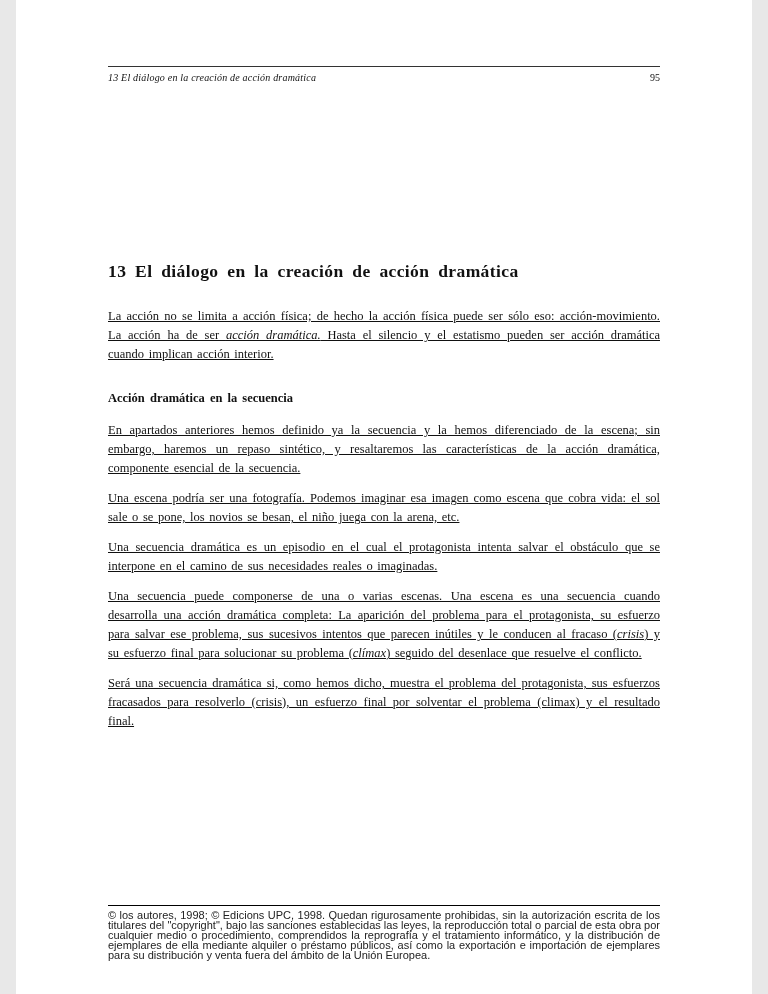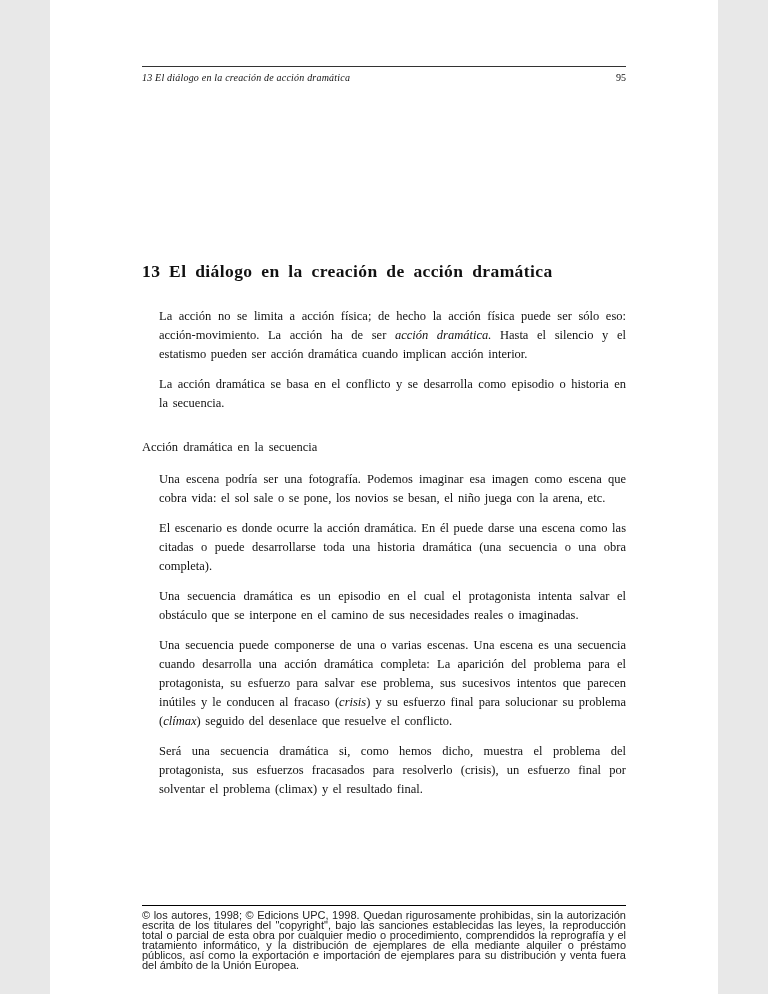--- a/index.html
+++ b/index.html
@@ -1,18 +1,18 @@
 <!DOCTYPE html>
 <html><head>
 <meta charset="utf-8">
 <style>
   html, body { margin: 0; padding: 0; background: #e8e8e8; }
   .page {
     position: relative;
-    width: 668px;
+    width: 736px;
     height: 994px;
     margin: 0 auto;
     background: #ffffff;
     font-family: "Liberation Serif", serif;
     color: #111111;
     box-sizing: border-box;
     overflow: hidden;
   }
   .content {
     position: absolute;
@@ -37,23 +37,23 @@
     letter-spacing: 0.4px;
     word-spacing: 4px;
   }
   .body-blocks {
     margin-top: 25px;
     font-size: 12.5px;
     line-height: 19px;
     text-align: justify;
     word-spacing: 1.5px;
   }
-  .body-paragraph { margin: 0 0 11px 17px; }
+  .body-paragraph { margin: 0 0 11px 0; text-decoration: underline; }
   .section-heading {
-    font-weight: normal;
+    font-weight: bold;
     margin: 25px 0 13px 0;
     text-align: left;
     word-spacing: 2px;
   }
   .italic { font-style: italic; }
   .footer {
     position: absolute;
     left: 92px;
     right: 92px;
     top: 905px;
@@ -78,24 +78,23 @@
   <div class="content">
     <div class="running-header">
       <span class="running-title">13 El diálogo en la creación de acción dramática</span>
       <span class="page-number">95</span>
     </div>
 
     <h1 class="chapter-title">13 El diálogo en la creación de acción dramática</h1>
 
     <div class="body-blocks" id="blocks">
         <p class="body-paragraph"><span>La acción no se limita a acción física; de hecho la acción física puede ser sólo eso: acción-movimiento. La acción ha de ser </span><span class="italic">acción dramática.</span><span> Hasta el silencio y el estatismo pueden ser acción dramática cuando implican acción interior.</span></p>
-        <p class="body-paragraph"><span>La acción dramática se basa en el conflicto y se desarrolla como episodio o historia en la secuencia.</span></p>
         <p class="section-heading">Acción dramática en la secuencia</p>
+        <p class="body-paragraph"><span>En apartados anteriores hemos definido ya la secuencia y la hemos diferenciado de la escena; sin embargo, haremos un repaso sintético, y resaltaremos las características de la acción dramática, componente esencial de la secuencia.</span></p>
         <p class="body-paragraph"><span>Una escena podría ser una fotografía. Podemos imaginar esa imagen como escena que cobra vida: el sol sale o se pone, los novios se besan, el niño juega con la arena, etc.</span></p>
-        <p class="body-paragraph"><span>El escenario es donde ocurre la acción dramática. En él puede darse una escena como las citadas o puede desarrollarse toda una historia dramática (una secuencia o una obra completa).</span></p>
         <p class="body-paragraph"><span>Una secuencia dramática es un episodio en el cual el protagonista intenta salvar el obstáculo que se interpone en el camino de sus necesidades reales o imaginadas.</span></p>
         <p class="body-paragraph"><span>Una secuencia puede componerse de una o varias escenas. Una escena es una secuencia cuando desarrolla una acción dramática completa: La aparición del problema para el protagonista, su esfuerzo para salvar ese problema, sus sucesivos intentos que parecen inútiles y le conducen al fracaso (</span><span class="italic">crisis</span><span>) y su esfuerzo final para solucionar su problema (</span><span class="italic">clímax</span><span>) seguido del desenlace que resuelve el conflicto.</span></p>
         <p class="body-paragraph"><span>Será una secuencia dramática si, como hemos dicho, muestra el problema del protagonista, sus esfuerzos fracasados para resolverlo (crisis), un esfuerzo final por solventar el problema (climax) y el resultado final.</span></p>
       </div>
   </div>
 
   <div class="footer">
     <div class="footer-rule"></div>
     <p class="footer-text">© los autores, 1998; © Edicions UPC, 1998. Quedan rigurosamente prohibidas, sin la autorización escrita de los titulares del "copyright", bajo las sanciones establecidas las leyes, la reproducción total o parcial de esta obra por cualquier medio o procedimiento, comprendidos la reprografía y el tratamiento informático, y la distribución de ejemplares de ella mediante alquiler o préstamo públicos, así como la exportación e importación de ejemplares para su distribución y venta fuera del ámbito de la Unión Europea.</p>
   </div>

